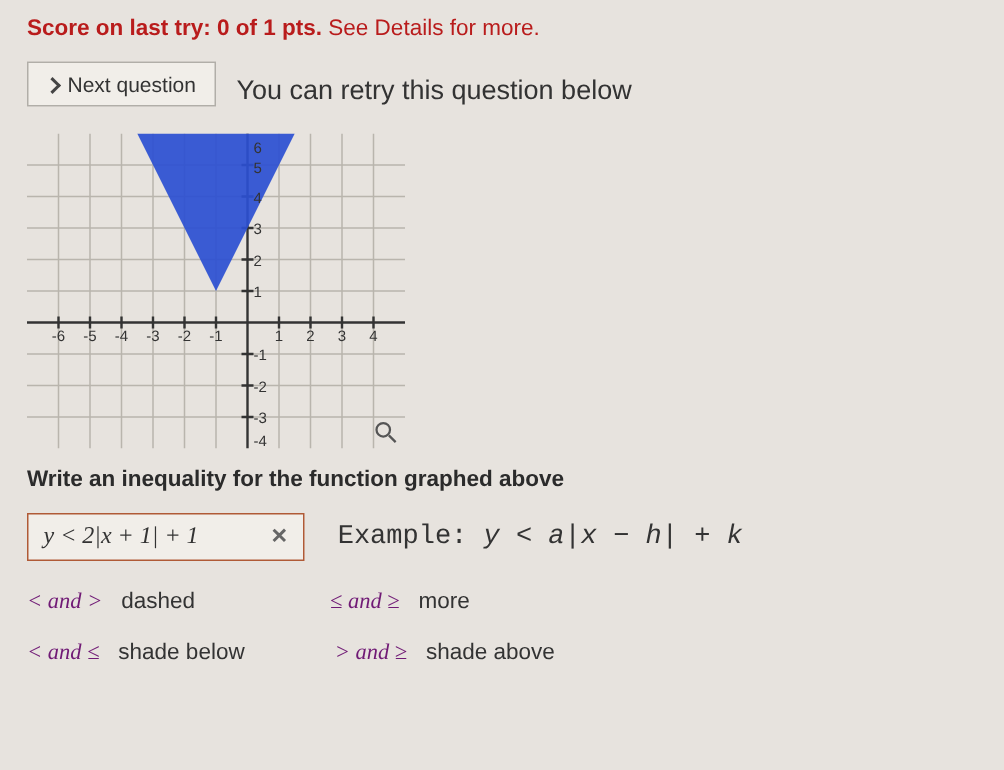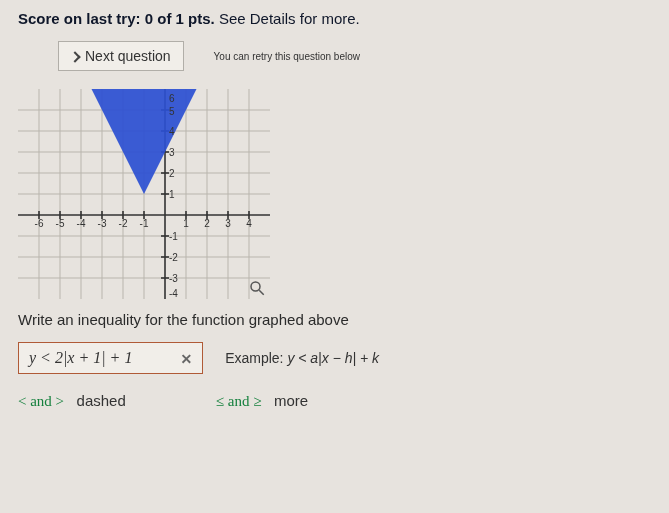--- a/index.html
+++ b/index.html
@@ -7,29 +7,28 @@
     padding: 10px 18px;
     font-family: Arial, Helvetica, sans-serif;
     background: #e7e3de;
     color: #333;
     width: 669px;
     box-sizing: border-box;
   }
   .score-line {
     font-size: 15px;
     margin-bottom: 14px;
-    color:#0f172a;
+    color:#b91c1c;
   }
   .score-line b { font-weight: bold; }
   .topbar {
     display: flex;
-    align-items: center;
-    gap: 24px;
+    align-items: flex-end;
+    gap: 8px;
     margin-bottom: 18px;
-    margin-left: 40px;
   }
   .btn {
     background: #f1eee9;
     border: 1px solid #b1aea8;
     padding: 6px 12px;
     font-size: 14px;
     cursor: pointer;
     display: inline-flex;
     align-items: center;
     gap: 6px;
@@ -38,77 +37,78 @@
   .chev::before {
     content: "";
     display: inline-block;
     width: 6px; height: 6px;
     border-top: 2px solid #444;
     border-right: 2px solid #444;
     transform: rotate(45deg);
   }
   .retry-icon svg { display:block; }
   .retry-text {
-    font-size: 10px;
+    font-size: 18px;
     padding-left: 6px;
   }
   .graph-wrap {
     position: relative;
     width: 252px;
     height: 210px;
     margin-bottom: 10px;
   }
   .mag {
     position: absolute;
     right: 4px;
     bottom: 2px;
     width: 18px; height: 18px;
   }
   .prompt {
-    font-weight: normal;
+    font-weight: bold;
     font-size: 15px;
     margin: 12px 0 14px 0;
     color:#2b2b2b;
   }
   .answer-row {
     display: flex;
     align-items: center;
     gap: 22px;
     margin-bottom: 18px;
   }
   .ans-box {
     border: 1.5px solid #b05a36;
     background: #f1eee9;
     padding: 6px 10px;
     display: inline-flex;
-    align-items: flex-end;
+    align-items: flex-start;
     gap: 48px;
     font-size: 16px;
     font-family: "Times New Roman", serif;
   }
   .ans-box .x-mark {
     font-weight: bold;
     color: #666;
     cursor: pointer;
     font-size: 14px;
     font-family: Arial, sans-serif;
   }
   .example {
-    font-size: 14px;
-    font-family: Liberation Sans, sans-serif;
+    font-size: 18px;
+    font-family: Liberation Mono, monospace;
   }
   .hint-row {
     display: flex;
     gap: 90px;
     font-size: 15px;
     margin-bottom: 16px;
   }
   .hint-row .sym {
-    color: #15803d;
+    color: #701a75;
     font-family: "Times New Roman", serif;
+    font-style: italic;
   }
   .hint-row .txt { color: #333; text-align: right; }
 </style>
 </head>
 <body>
 
 <div class="score-line">
   <b>Score on last try: </b><b>0 of 1 pts.</b><span> See Details for more.</span>
 </div>
 
@@ -221,13 +221,21 @@
     <span class="sym">&lt; and &gt;</span>&nbsp;&nbsp;
     <span class="txt">dashed</span>
   </div>
   <div>
     <span class="sym">≤ and ≥</span>&nbsp;&nbsp;
     <span class="txt">more</span>
   </div>
 </div>
 
 <div class="hint-row" style="gap:60px;">
+  <div>
+    <span class="sym">&lt; and ≤</span>&nbsp;&nbsp;
+    <span class="txt">shade below</span>
+  </div>
+  <div>
+    <span class="sym">&gt; and ≥</span>&nbsp;&nbsp;
+    <span class="txt">shade above</span>
+  </div>
 </div>
 
 </body></html>

